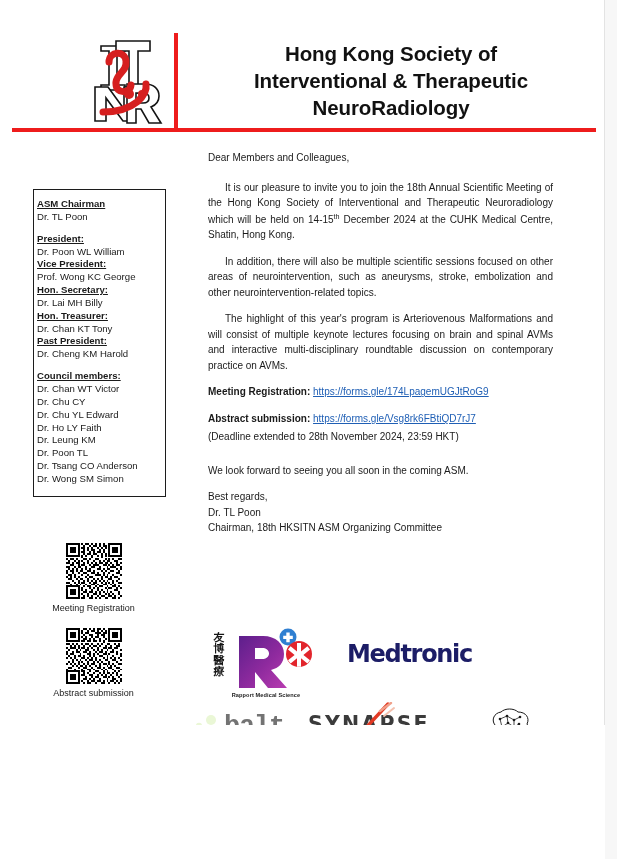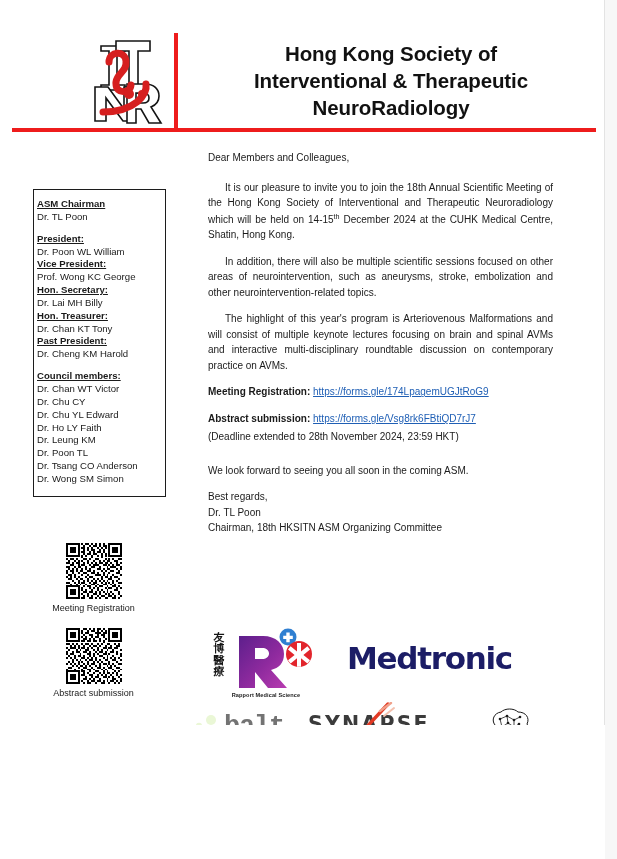--- a/index.html
+++ b/index.html
@@ -173,21 +173,21 @@
     width: 110px;
     font-size: 5.6px; font-weight: bold;
     color: #222; text-align: center;
     letter-spacing: 0.1px;
     white-space: nowrap;
   }
 
   
   #logo-medtronic {
     left: 142px; top: 16px;
-    font-size: 31px; font-weight: bold;
+    font-size: 24px; font-weight: bold;
     color: #1c1d66;
     letter-spacing: -1.3px;
     font-family: "DejaVu Sans", sans-serif;
   }
 
   
   #logo-balt { left: 8px; top: 2px; }
   #balt-word {
     position: absolute; left: 40px; top: 4px;
     font-size: 27px; font-weight: bold;

